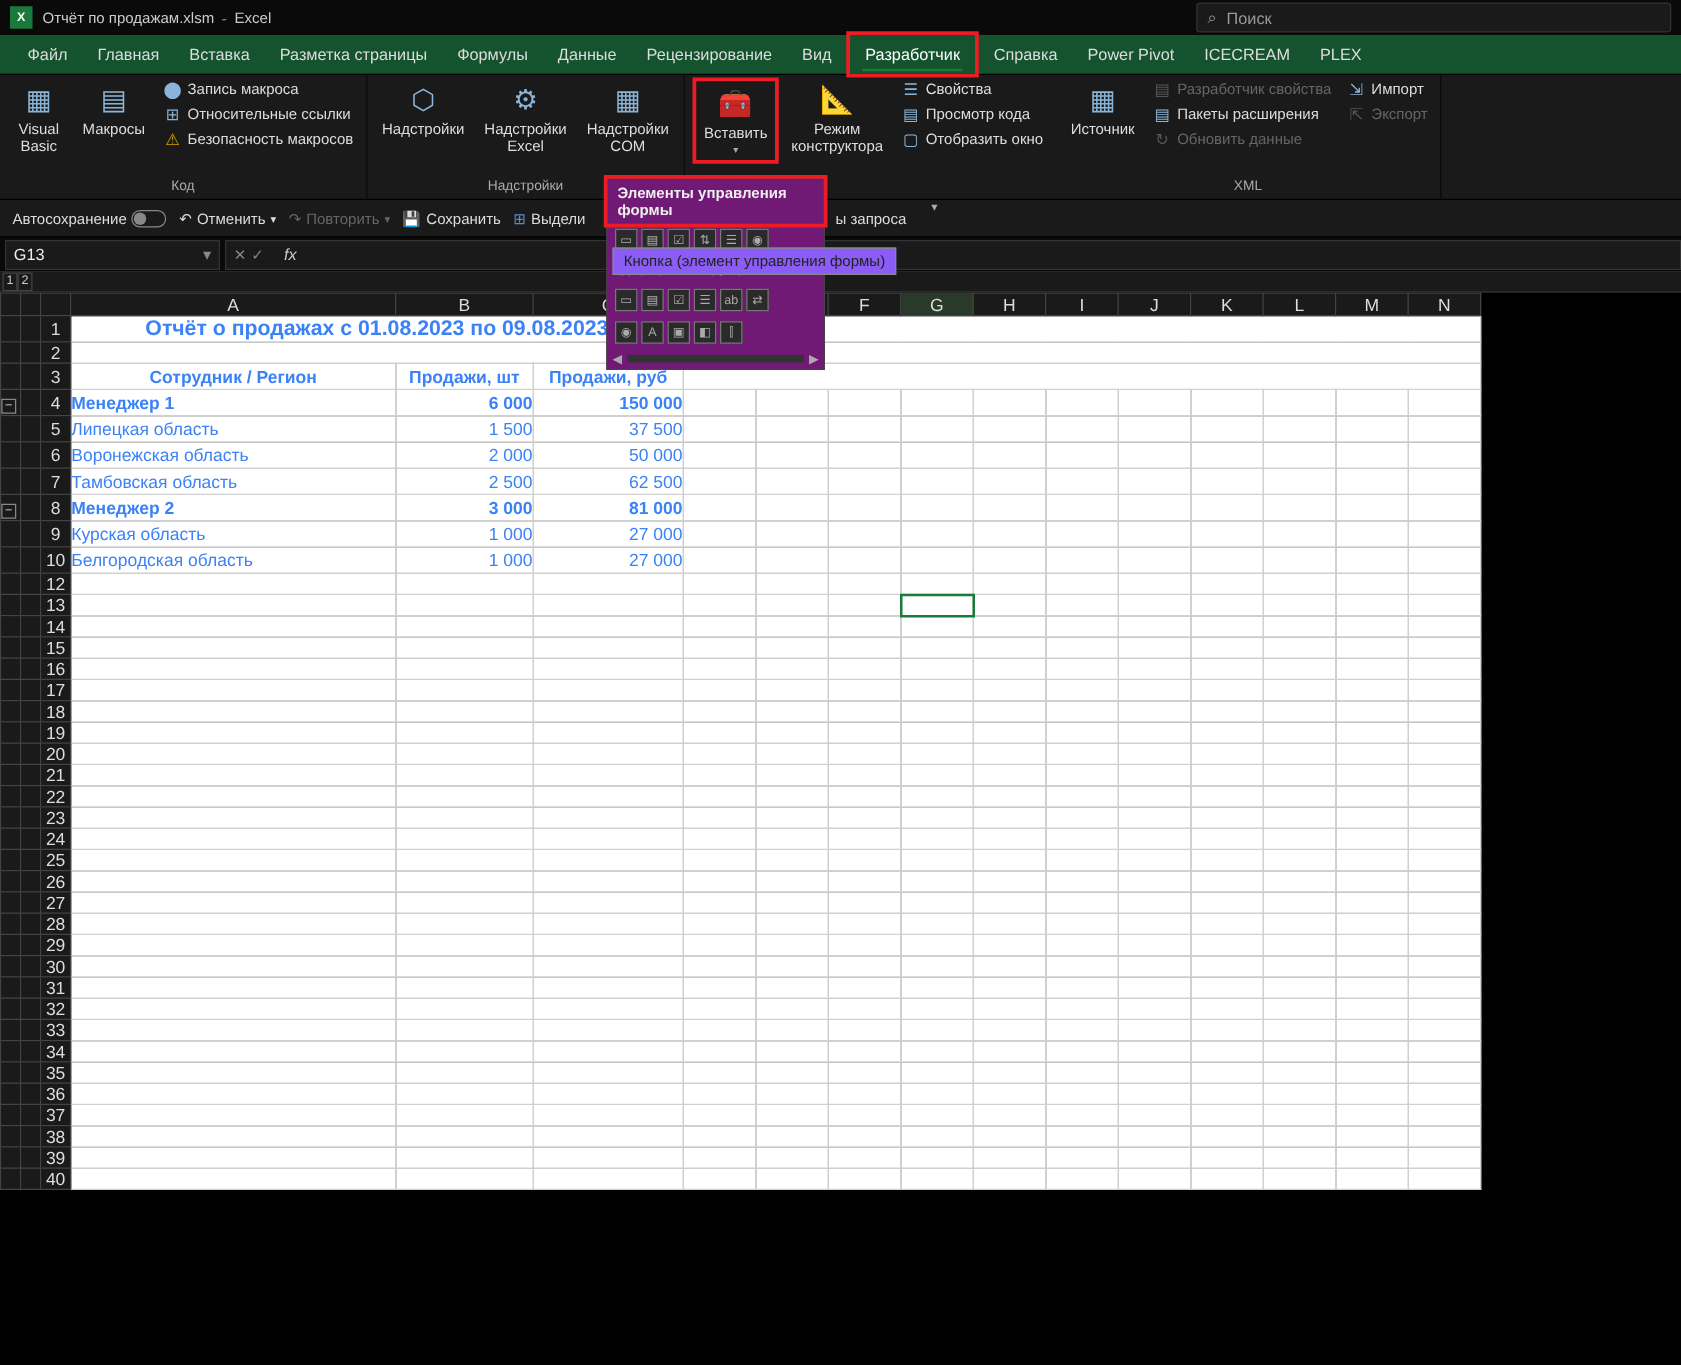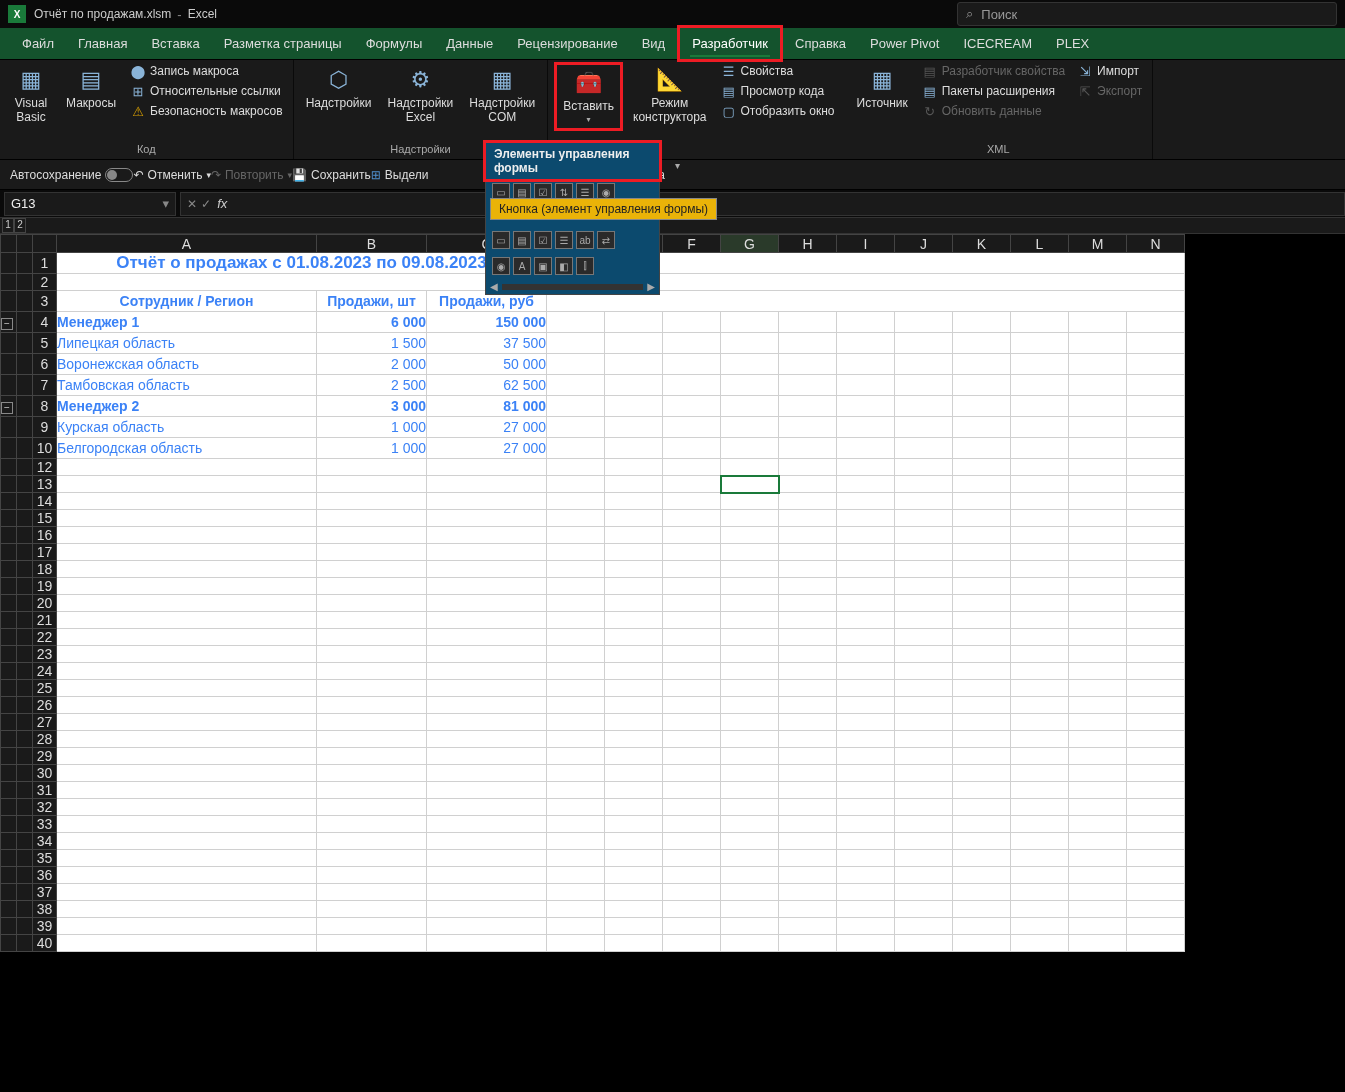--- a/index.html
+++ b/index.html
@@ -29,44 +29,44 @@
 .group-label { text-align: center; color: #aaa; font-size: 11px; padding: 2px 0; }
 .big-btn { display: flex; flex-direction: column; align-items: center; justify-content: center; padding: 4px 6px; color: #ddd; font-size: 12px; gap: 2px; min-width: 50px; }
 .big-btn .icon { width: 28px; height: 28px; display: flex; align-items: center; justify-content: center; font-size: 22px; color: #8ab4d8; }
 .small-btn-col { display: flex; flex-direction: column; gap: 2px; }
 .small-btn { display: flex; align-items: center; gap: 4px; color: #ddd; font-size: 12px; padding: 1px 4px; }
 .small-btn .icon { width: 16px; height: 16px; display: inline-flex; align-items: center; justify-content: center; font-size: 13px; color: #8ab4d8; }
 .small-btn.disabled { color: #666; }
 .small-btn.disabled .icon { color: #555; }
 
 
-.qat { height: 30px; background: #1a1a1a; display: flex; padding: 0 10px; color: #ddd; font-size: 12px; border-bottom: 1px solid #000; position: relative; }
+.qat { height: 30px; background: #1a1a1a; display: flex; padding: 0 10px; gap: 10px; color: #ddd; font-size: 12px; border-bottom: 1px solid #000; position: relative; }
 .qat-item { display: flex; align-items: center; gap: 4px; }
 .qat-item.disabled { color: #666; }
 .toggle { width: 28px; height: 14px; border: 1px solid #888; border-radius: 7px; position: relative; }
 .toggle::after { content: ''; position: absolute; left: 1px; top: 1px; width: 10px; height: 10px; border-radius: 50%; background: #888; }
 
 
-.dropdown-panel { position: absolute; left: 485px; top: 142px; background: #0c4a6e; border: 1px solid #444; z-index: 100; width: 175px; }
+.dropdown-panel { position: absolute; left: 485px; top: 142px; background: #701a75; border: 1px solid #444; z-index: 100; width: 175px; }
 .dd-header { padding: 4px 8px; color: #eee; font-size: 12px; font-weight: 600; }
 .dd-header.highlighted { border: 3px solid #ed1c24; margin: -3px; }
 .dd-row { display: flex; gap: 3px; padding: 4px 6px; }
 .dd-icon { width: 18px; height: 18px; border: 1px solid #777; background: #2a2a2a; display: flex; align-items: center; justify-content: center; font-size: 10px; color: #aaa; }
 .dd-scroll { display: flex; align-items: center; padding: 2px 4px; }
 .dd-scroll-track { flex: 1; height: 6px; background: #333; margin: 0 4px; }
 .dd-arrow { color: #aaa; font-size: 10px; }
-.tooltip { position: absolute; left: 490px; top: 198px; background: #eab308; color: #222; padding: 3px 8px; font-size: 12px; border: 1px solid #888; z-index: 101; }
+.tooltip { position: absolute; left: 490px; top: 198px; background: #8b5cf6; color: #222; padding: 3px 8px; font-size: 12px; border: 1px solid #888; z-index: 101; }
 
 
 .formula-area { height: 28px; background: #0a0a0a; display: flex; align-items: center; border-bottom: 1px solid #333; }
 .name-box { width: 172px; height: 24px; background: #1a1a1a; border: 1px solid #333; margin-left: 4px; display: flex; align-items: center; padding: 0 6px; color: #eee; justify-content: space-between; }
 .name-box-arrow { color: #888; }
 .fx-bar { flex: 1; height: 24px; background: #1a1a1a; border: 1px solid #333; margin-left: 4px; display: flex; align-items: center; }
 .fx-btns { display: flex; gap: 4px; padding: 0 6px; color: #888; font-size: 12px; }
-.fx-label { color: #ccc; font-style: italic; margin: 0 0; }
+.fx-label { color: #ccc; font-style: italic; margin: 0 10px; }
 
 
 .outline-nums { height: 16px; background: #1a1a1a; border-bottom: 1px solid #333; display: flex; }
 .outline-num { width: 12px; text-align: center; color: #ccc; font-size: 10px; border: 1px solid #444; }
 
 
 .grid-container { position: relative; height: 840px; overflow: hidden; }
 .grid-table { border-collapse: collapse; table-layout: fixed; }
 .grid-table th, .grid-table td { border: 1px solid #d0d0d0; padding: 0; margin: 0; font-size: 14px; }
 .col-header { background: #1a1a1a; color: #ddd; text-align: center; height: 18px; font-weight: normal; border: 1px solid #444 !important; }

